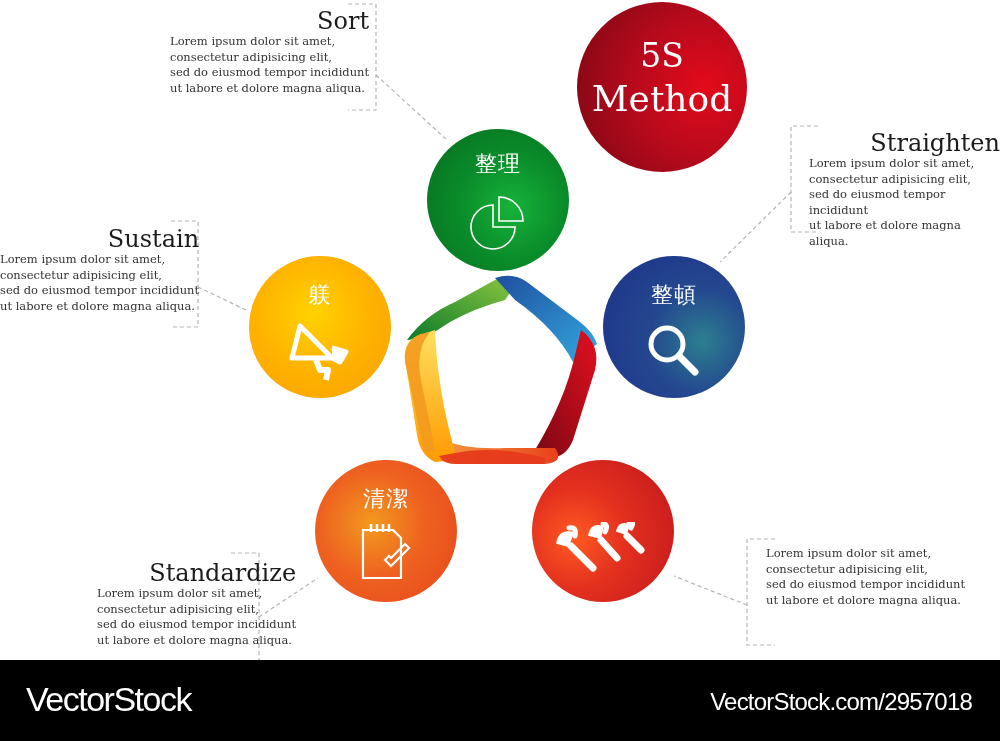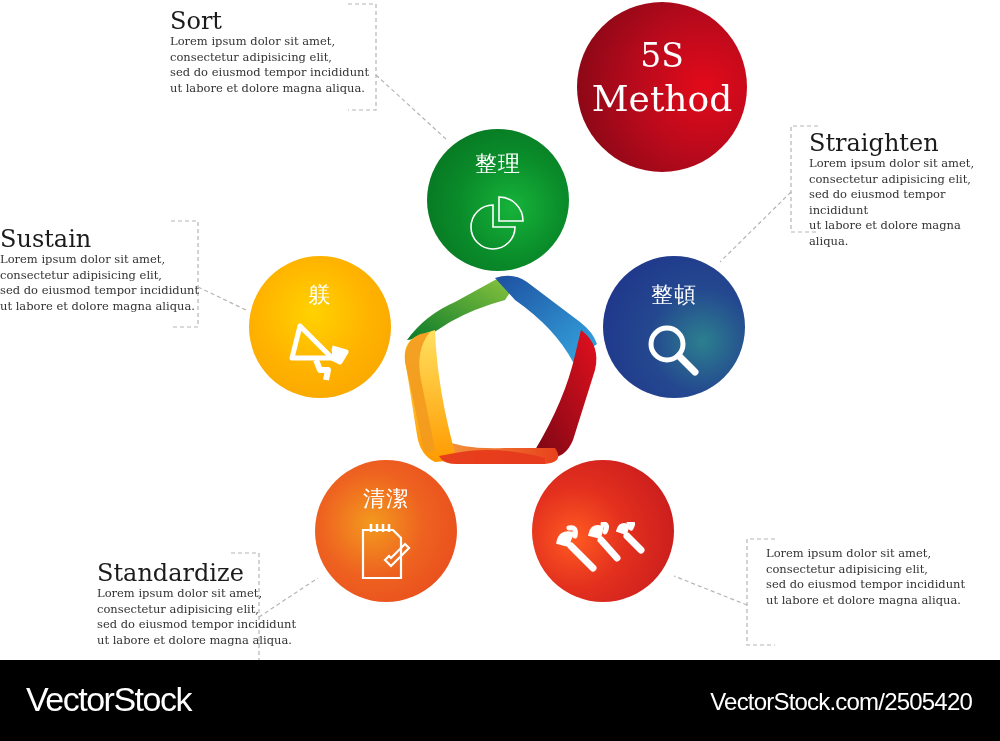--- a/index.html
+++ b/index.html
@@ -11,21 +11,21 @@
     .circle .icon { position:absolute; left:50%; transform:translateX(-50%); }
     .c-sort { left:427px; top:129px; width:142px; height:142px; background:radial-gradient(circle at 60% 55%, #16b33a 0%, #0a8c2a 45%, #066b1e 100%); }
     .c-straighten { left:603px; top:256px; width:142px; height:142px; background:radial-gradient(circle at 70% 60%, #2c7f8f 0%, #24488f 40%, #1d2f8a 100%); }
     .c-shine { left:532px; top:460px; width:142px; height:142px; background:radial-gradient(circle at 30% 55%, #ff5a22 0%, #e3301e 40%, #c0151d 100%); }
     .c-standardize { left:315px; top:460px; width:142px; height:142px; background:radial-gradient(circle at 40% 45%, #f39a1e 0%, #ee6220 45%, #e6441c 100%); }
     .c-sustain { left:249px; top:256px; width:142px; height:142px; background:radial-gradient(circle at 45% 40%, #ffd200 0%, #ffb200 50%, #f6a000 100%); }
     .c-main { left:577px; top:2px; width:170px; height:170px; background:radial-gradient(circle at 75% 50%, #e30a1a 0%, #b80a1c 45%, #7a0714 100%); font-family:"DejaVu Serif", serif; }
     .c-main .t1 { position:absolute; left:0; right:0; top:34px; font-size:33px; }
     .c-main .t2 { position:absolute; left:0; right:0; top:76px; font-size:36px; }
     .label { position:absolute; color:#222; }
-    .label .title { font-size:24px; line-height:26px; font-weight:normal; color:#1b1b1b; }
+    .label .title { font-size:24px; line-height:26px; font-weight:normal; color:#1b1b1b;text-align:right; }
     .label .body { font-size:11.5px; line-height:15.5px; color:#333; white-space:pre-line; }
     .lab-sort { left:170px; top:8px; }
     .lab-straighten { left:809px; top:130px; }
     .lab-sustain { left:0px; top:226px; }
     .lab-standardize { left:53px; top:560px;margin-left:44px; }
     .lab-shine { left:766px; top:546px; }
     .footer { position:absolute; left:0; top:660px; width:1000px; height:99px; background:#000000; }
     .footer .brand { position:absolute; left:26px; top:20px; color:#fff; font-family:"Liberation Sans", sans-serif; font-size:34px; letter-spacing:-1.5px; }
     .footer .ref { position:absolute; right:28px; top:28px; color:#fff; font-family:"Liberation Sans", sans-serif; font-size:24px; letter-spacing:-0.8px; }
     .pentagon { position:absolute; left:395px; top:270px; width:210px; height:200px; }
@@ -191,14 +191,14 @@
   <div class="label lab-shine">
     <div class="body">Lorem ipsum dolor sit amet,
 consectetur adipisicing elit,
 sed do eiusmod tempor incididunt
 ut labore et dolore magna aliqua.</div>
   </div>
 </div>
 
 <div class="footer">
   <div class="brand">VectorStock</div>
-  <div class="ref">VectorStock.com/2505420</div>
+  <div class="ref">VectorStock.com/2957018</div>
 </div>
 
 </body></html>

